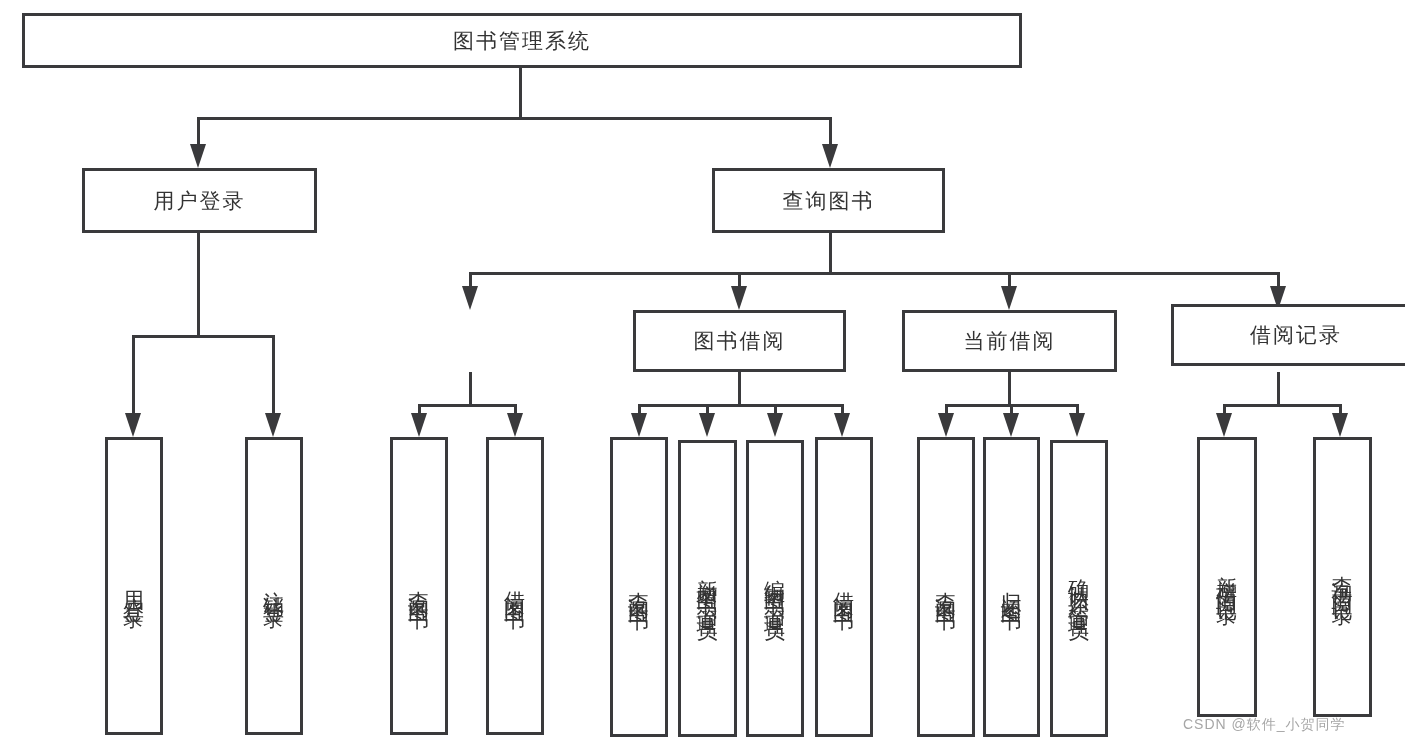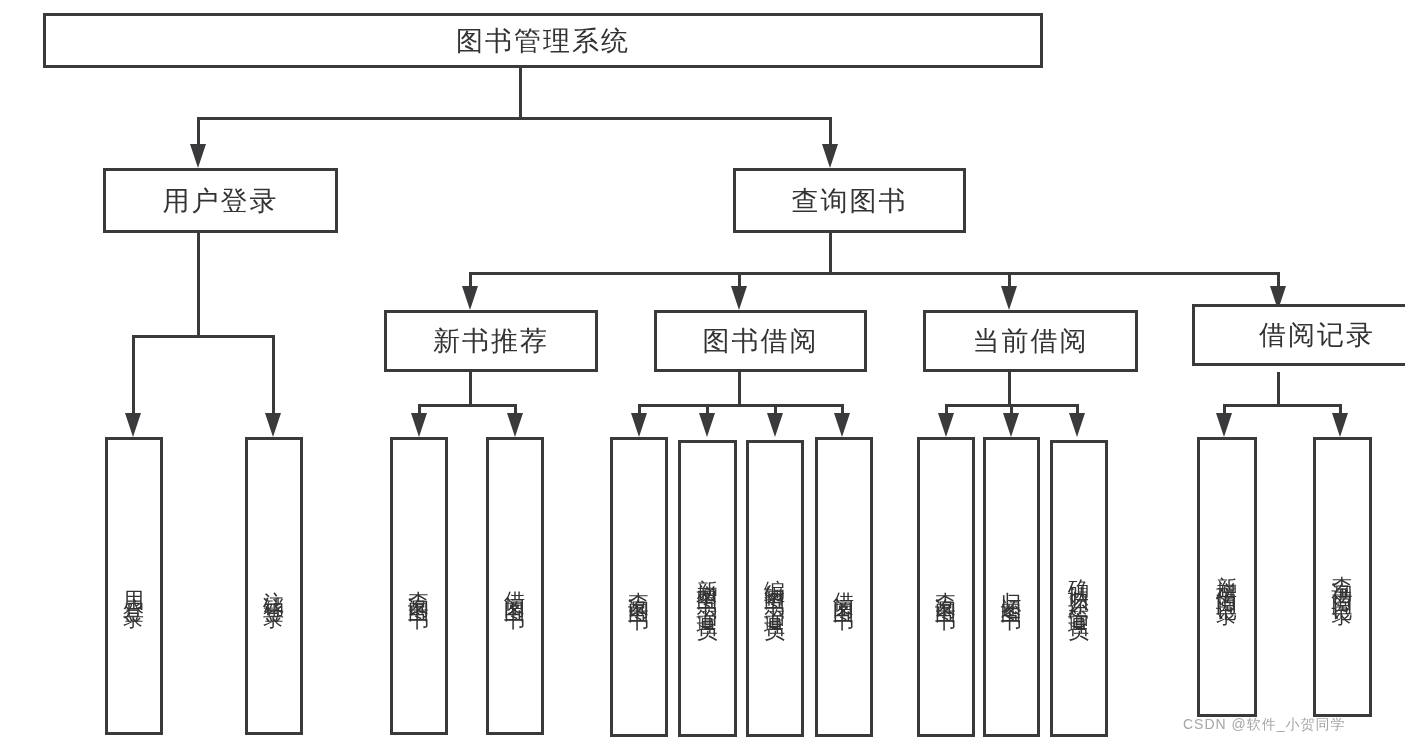--- a/index.html
+++ b/index.html
@@ -17,21 +17,21 @@
     overflow:hidden;
   }
   .node{
     position:absolute;
     box-sizing:border-box;
     border:3px solid var(--line);
     background:#fff;
     display:flex;align-items:center;justify-content:center;
     color:var(--text);
   }
-  .node.h{font-size:27px;letter-spacing:2px;white-space:nowrap;margin-left:21px;}
+  .node.h{font-size:21px;letter-spacing:2px;white-space:nowrap;}
   .node.v{
     writing-mode:vertical-rl;
     text-orientation:mixed;
     font-size:21px;
     letter-spacing:6px;
     line-height:1;
   }
   .vl{position:absolute;width:3px;background:var(--line);}
   .hl{position:absolute;height:3px;background:var(--line);}
   .arr{
@@ -83,23 +83,20 @@
   <div class="hl" style="left:469px;top:272px;width:811px;"></div>
   <div class="vl" style="left:469px;top:272px;height:16px;"></div>
   <div class="arr" style="left:462px;top:286px;"></div>
   <div class="vl" style="left:738px;top:272px;height:16px;"></div>
   <div class="arr" style="left:731px;top:286px;"></div>
   <div class="vl" style="left:1008px;top:272px;height:16px;"></div>
   <div class="arr" style="left:1001px;top:286px;"></div>
   <div class="vl" style="left:1277px;top:272px;height:16px;"></div>
   <div class="arr" style="left:1270px;top:286px;"></div>
 
-  <div class="node h" style="left:363px;top:310px;width:214px;height:62px;">
-    <span>新书推荐</span>
-  </div>
   <div class="node h" style="left:633px;top:310px;width:213px;height:62px;">
     <span>图书借阅</span>
   </div>
   <div class="node h" style="left:902px;top:310px;width:215px;height:62px;">
     <span>当前借阅</span>
   </div>
   <div class="node h" style="left:1171px;top:304px;width:250px;height:62px;">
     <span>借阅记录</span>
   </div>
 

